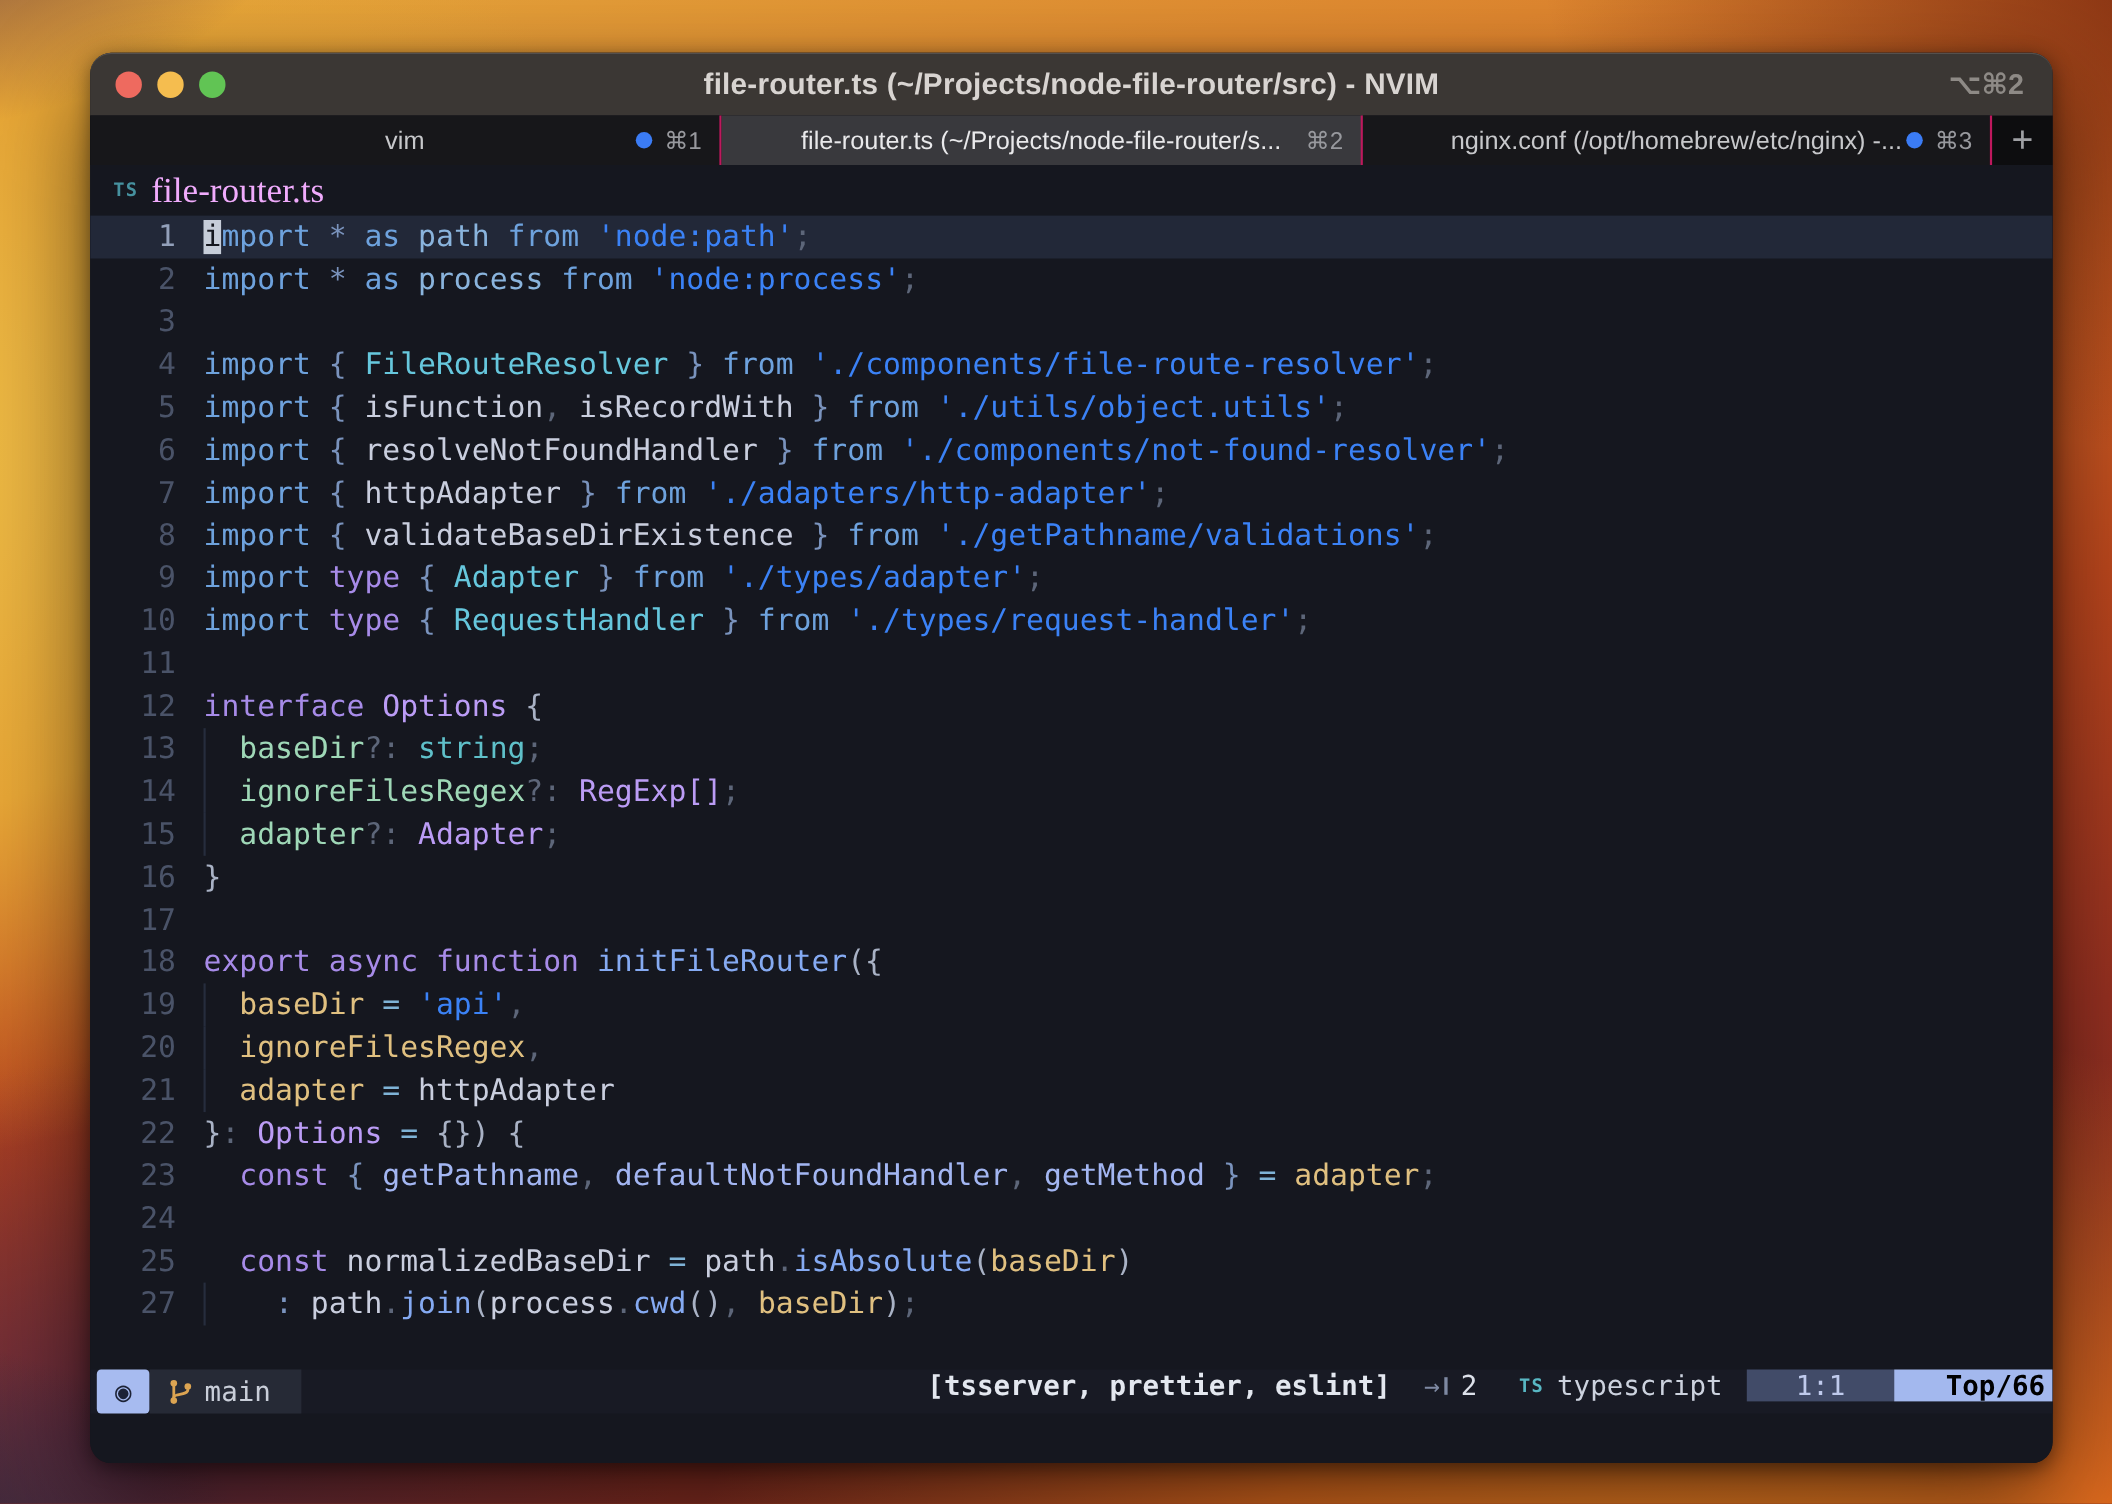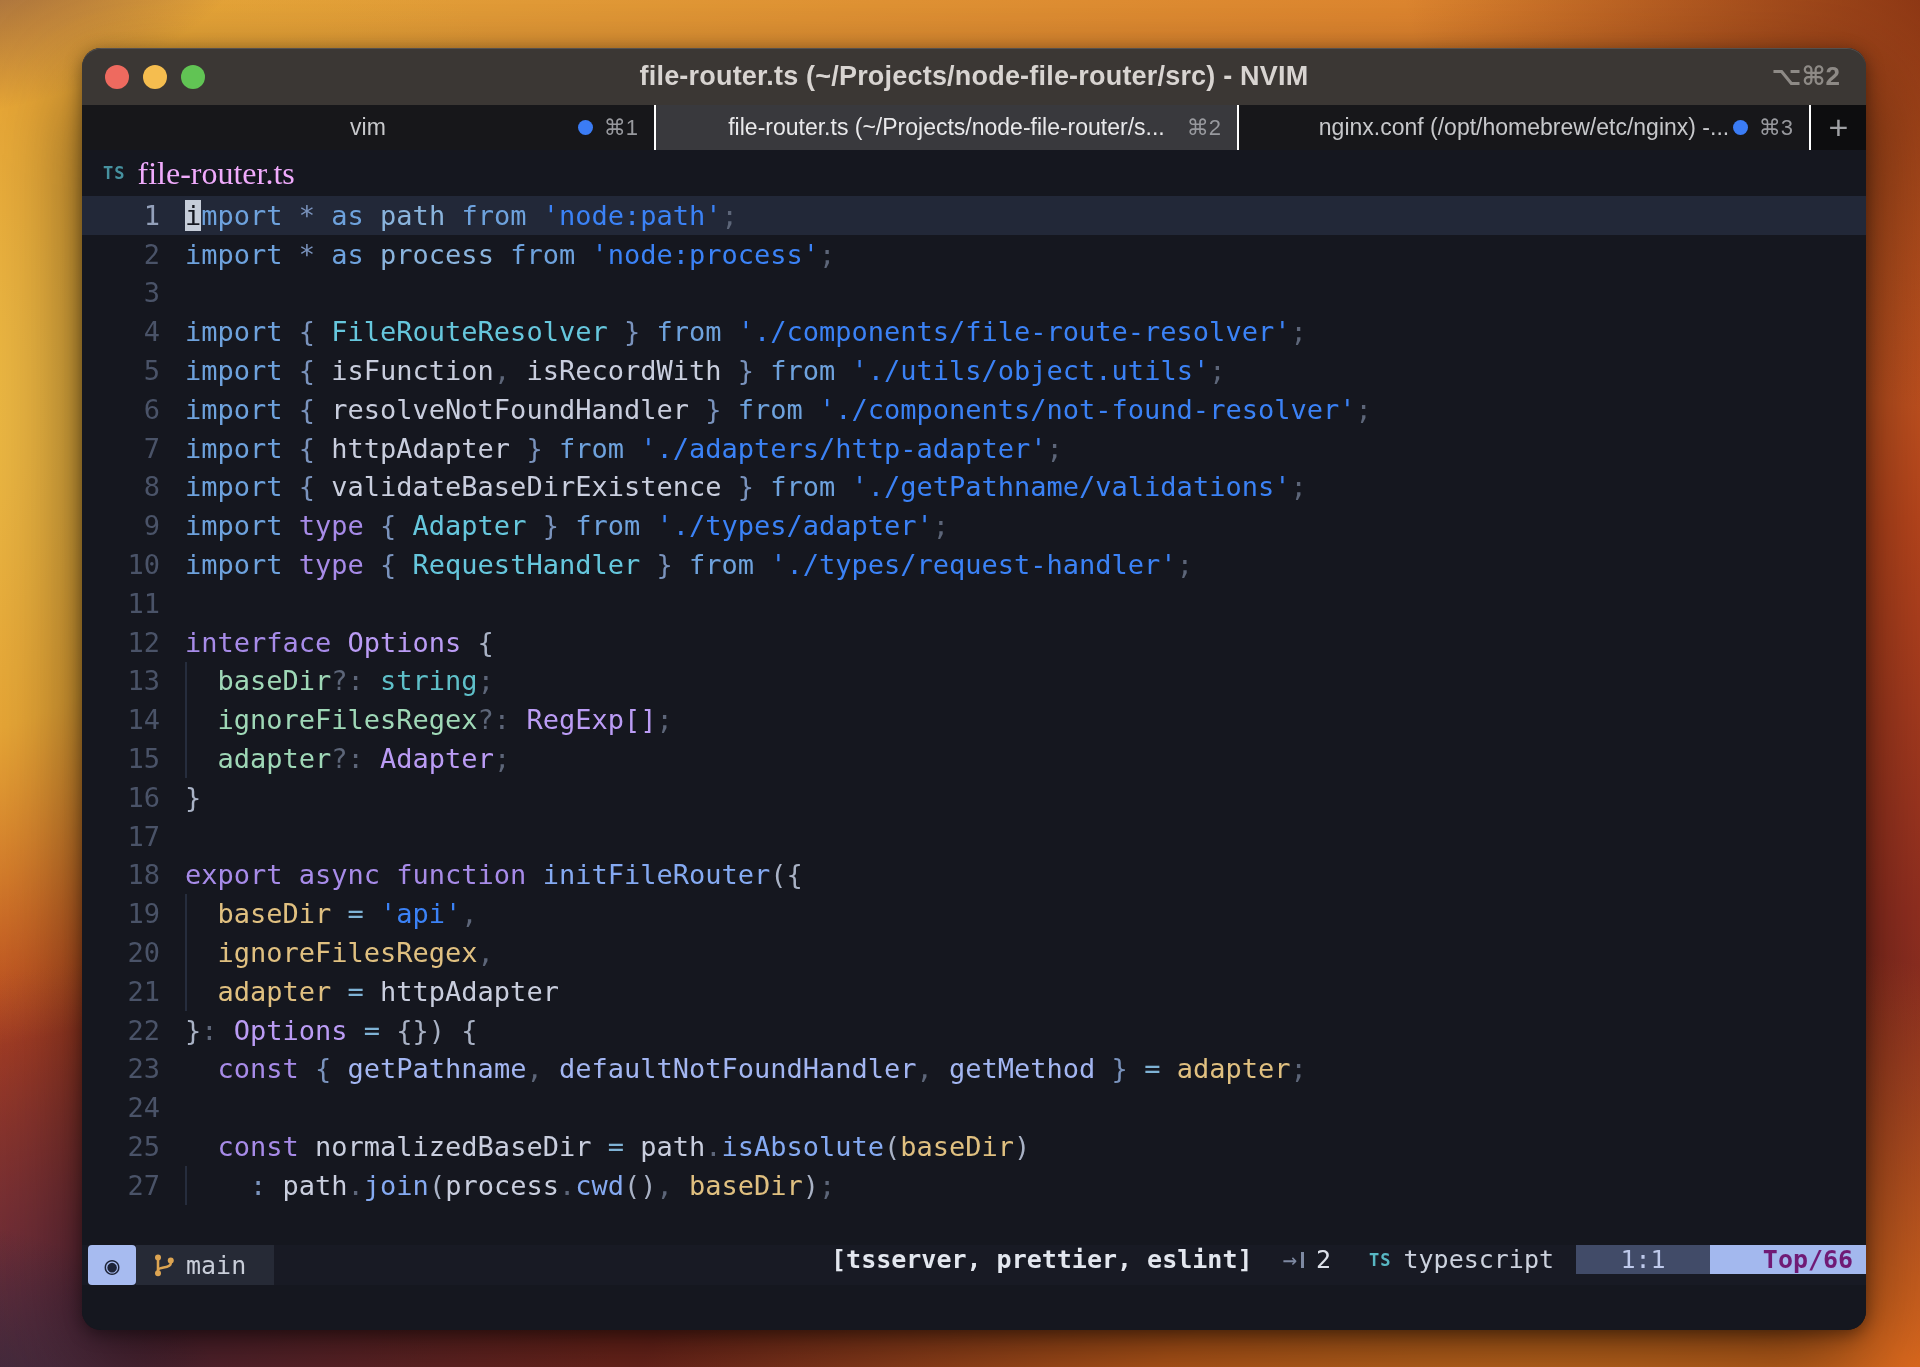--- a/index.html
+++ b/index.html
@@ -31,21 +31,21 @@
   }
   .lights{ position:absolute; left:23px; top:0; bottom:0; display:flex; align-items:center; gap:14px; }
   .light{ width:24px; height:24px; border-radius:50%; }
   .light.red{ background:#ee6a5f; } .light.yellow{ background:#f5bd4f; } .light.green{ background:#61c454; }
   .title{ font-weight:bold; font-size:27px; color:#d8d4d1; letter-spacing:.2px; }
   .hint{ position:absolute; right:26px; font-size:26px; font-weight:600; color:#8e8a86; }
   
   .tabbar{ height:45px; background:#0d0d0f; display:flex; align-items:stretch; }
   .tab{
     position:relative; display:flex; align-items:center; justify-content:center;
-    font-size:23px; color:#c7c8cb; background:#17171a; border-right:2px solid #ffffff;
+    font-size:23px; color:#c7c8cb; background:#17171a; border-right:2px solid #be185d;
   }
   .tab:nth-child(1){ width:574px; } .tab:nth-child(2){ width:583px; } .tab:nth-child(3){ width:572px; }
   .tab.active{ background:#39393d; color:#e9e9eb; }
   .tab .adorn{ position:absolute; right:16px; display:flex; align-items:center; gap:11px; }
   .dot{ width:15px; height:15px; border-radius:50%; background:#3b7cf5; }
   .shortcut{ font-size:22px; color:#98999e; }
   .plus{ flex:1; display:flex; align-items:center; justify-content:center; color:#9fa0a4; font-size:34px; font-weight:300; }
   
   .editor{
     position:relative; height:1180px; background:#15171f;
@@ -91,21 +91,21 @@
     display:flex; align-items:center; justify-content:center; color:#1d2336; font-size:25px; }
   .gitseg{ display:flex; align-items:center; gap:10px; background:#262a36; padding:0 28px 0 16px; color:#c9ced9; }
   .sl-right{ margin-left:auto; display:flex; align-items:flex-start; }
   .lsp{ display:flex; align-items:center; color:#e3e7ef; font-weight:bold; }
   .tabinfo{ margin-left:30px; display:flex; align-items:center; gap:12px; color:#dde1ea; }
   .tabglyph{ position:relative; color:#7e89a2; padding-right:7px; font-size:24px; }
   .tabglyph::after{ content:""; position:absolute; right:0; top:6px; bottom:6px; width:3px; background:currentColor; }
   .lang{ margin-left:38px; margin-right:22px; display:flex; align-items:center; gap:12px; color:#ccd2de; }
   .lang .tsmini{ color:#58b7c3; font-size:17px; font-weight:bold; letter-spacing:1px; }
   .pos{ width:134px; background:#414b68; color:#bfcaec; display:flex; align-items:center; justify-content:center; }
-  .scrollpos{ width:156px; background:#a3b8ee; color:#701a75; font-weight:bold; display:flex; align-items:center; justify-content:center;padding-left:40px; }
+  .scrollpos{ width:144px; background:#a3b8ee; color:#000000; font-weight:bold; display:flex; align-items:center; justify-content:center;padding-left:40px; }
 </style>
 </head>
 <body>
 
 <div class="window">
 
   <div class="titlebar">
     <div class="lights">
       <span class="light red"></span>
       <span class="light yellow"></span>

